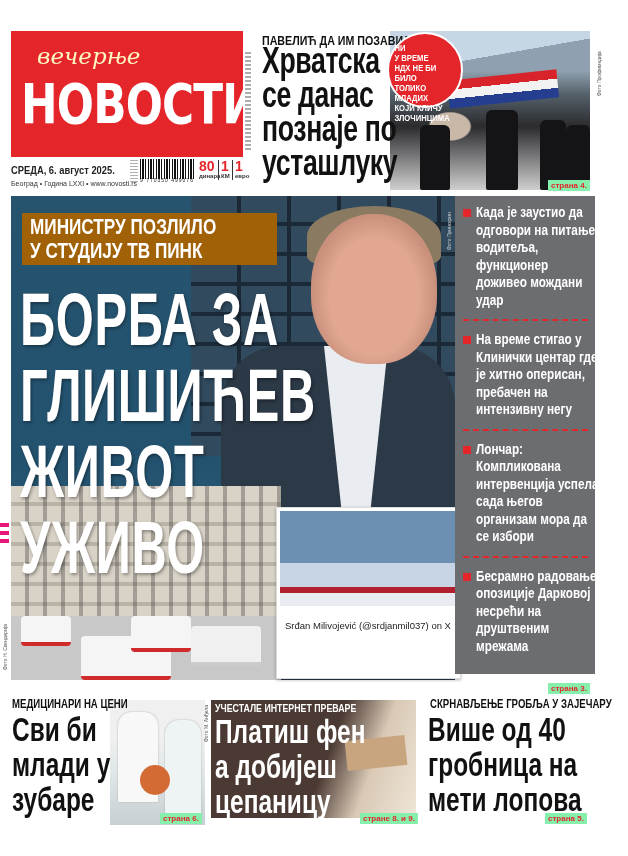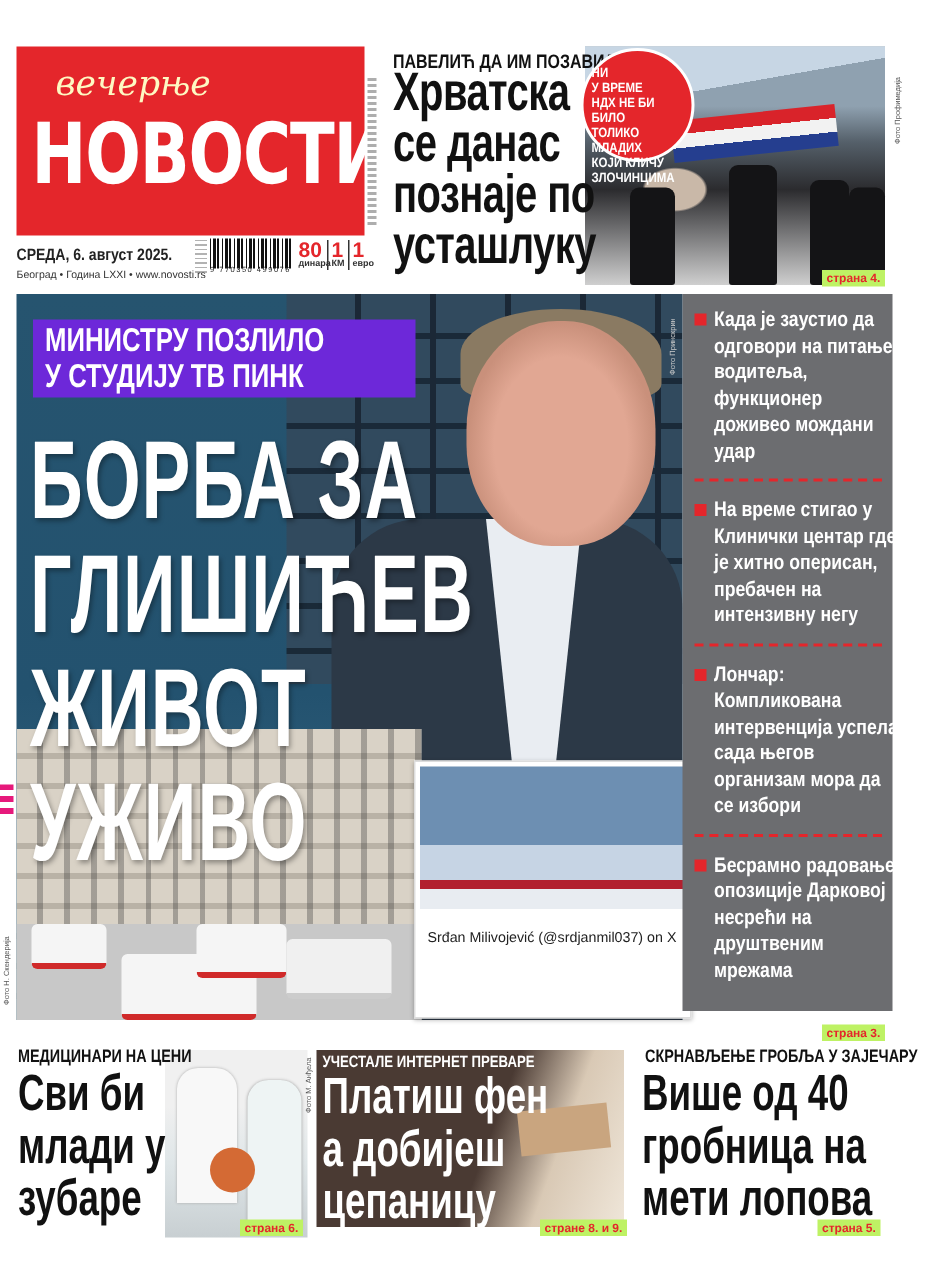--- a/index.html
+++ b/index.html
@@ -31,21 +31,21 @@
       radial-gradient(ellipse at 30% 60%, #c9b8a8 0 10%, transparent 11%),
       linear-gradient(180deg, #8fa1b0 0 25%, #55606a 40%, #2b2b2e 60%, #cfcfcf 100%);
   }
   .top-flag { position: absolute; left: 448px; top: 75px; width: 110px; height: 28px; transform: rotate(-6deg);
     background: linear-gradient(180deg, #d9232a 0 33%, #f2f2f2 33% 66%, #253e8f 66% 100%); }
   .top-tshirt { position: absolute; background: #141416; border-radius: 6px 6px 2px 2px; }
   .kicker-top { position: absolute; left: 262px; top: 33px; font-size: 13px; font-weight: 700; color: #111; transform: scaleX(0.82); transform-origin: left; white-space: nowrap; }
   .hed-top { position: absolute; left: 262px; top: 44px; color: #111; font-weight: 700; font-size: 36px; line-height: 34px; transform: scaleX(0.74); transform-origin: left top; white-space: nowrap; letter-spacing: -0.5px; }
   .badge-red { position: absolute; left: 387px; top: 32px; width: 76px; height: 76px; border-radius: 50%; background: #e4262b; color: #fff; font-weight: 700; font-size: 9px; line-height: 10px; text-align: left; padding-top: 9px; border: 2px solid #fff; }
   .badge-red span { display: block; transform: scaleX(0.85); }
-  .page-tag { position: absolute; background: #bef264; color: #e4262b; font-weight: 700; font-size: 8px; padding: 1px 3px; white-space: nowrap; }
+  .page-tag { position: absolute; background: #86efac; color: #e4262b; font-weight: 700; font-size: 8px; padding: 1px 3px; white-space: nowrap; }
   .photo-credit { position: absolute; font-size: 5px; color: #555; writing-mode: vertical-rl; transform: rotate(180deg); white-space: nowrap; }
 
   
   .main-photo { position: absolute; left: 11px; top: 196px; width: 444px; height: 484px; overflow: hidden;
     background: linear-gradient(180deg, #26546f 0%, #23526f 55%, #3f6c86 100%); }
   .studio-screens { position: absolute; left: 180px; top: 0; width: 264px; height: 260px;
     background:
       repeating-linear-gradient(90deg, transparent 0 46px, #1b2430 46px 50px),
       repeating-linear-gradient(180deg, #334a5d 0 26px, #1a2633 26px 30px); opacity: .9; }
   .man-head { position: absolute; left: 300px; top: 18px; width: 126px; height: 150px; border-radius: 48% 48% 45% 45%;
@@ -53,21 +53,21 @@
   .man-hair { position: absolute; left: 296px; top: 10px; width: 134px; height: 60px; border-radius: 60% 60% 20% 20%; background: #8a7a62; }
   .man-body { position: absolute; left: 210px; top: 150px; width: 234px; height: 334px; border-radius: 60px 60px 0 0; background: #2c3947; }
   .man-shirt { position: absolute; left: 313px; top: 150px; width: 64px; height: 180px; background: #e9edf2; clip-path: polygon(0 0, 100% 0, 70% 100%, 30% 100%); }
   .hospital { position: absolute; left: 0; top: 290px; width: 270px; height: 194px;
     background:
       repeating-linear-gradient(90deg, transparent 0 14px, rgba(60,60,60,.35) 14px 18px),
       repeating-linear-gradient(180deg, #d9d2c6 0 16px, #b9b2a6 16px 20px); }
   .hospital-ground { position: absolute; left: 0; top: 420px; width: 270px; height: 64px; background: #c8c8c8; }
   .ambulance { position: absolute; background: #f5f5f5; border-bottom: 4px solid #d02a2a; border-radius: 4px; }
 
-  .kicker-main { position: absolute; left: 22px; top: 213px; background: #6d28d9; padding: 2px 8px; color: #fff; font-weight: 700; }
+  .kicker-main { position: absolute; left: 22px; top: 213px; background: #a16207; padding: 2px 8px; color: #fff; font-weight: 700; }
   .kicker-main .ln { display: block; font-size: 22px; line-height: 24px; transform: scaleX(0.78); transform-origin: left; white-space: nowrap; }
   .hed-main { position: absolute; left: 20px; top: 282px; color: #fff; font-weight: 700; font-size: 74px; line-height: 76px; transform: scaleX(0.66); transform-origin: left top; white-space: nowrap; letter-spacing: 1px; text-shadow: 2px 2px 4px rgba(0,0,0,.35); }
 
   .sidebar { position: absolute; left: 455px; top: 196px; width: 140px; height: 478px; background: #6c6d70; padding: 8px 7px 0 8px; }
   .sb-item { position: relative; padding-left: 13px; color: #fff; font-weight: 700; font-size: 14px; line-height: 17.5px; }
   .sb-item .sq { position: absolute; left: 0; top: 5px; width: 8px; height: 8px; background: #e4262b; }
   .sb-item .tx { display: block; transform: scaleX(0.84); transform-origin: left; width: 150px; }
   .sb-sep { height: 0; border-top: 2px dashed #e4262b; margin: 10px 0 10px 0; }
 
   .tweet { position: absolute; left: 276px; top: 507px; width: 185px; height: 172px; background: #fff; border: 1px solid #ddd; box-shadow: 0 1px 3px rgba(0,0,0,.3); overflow: hidden; }

